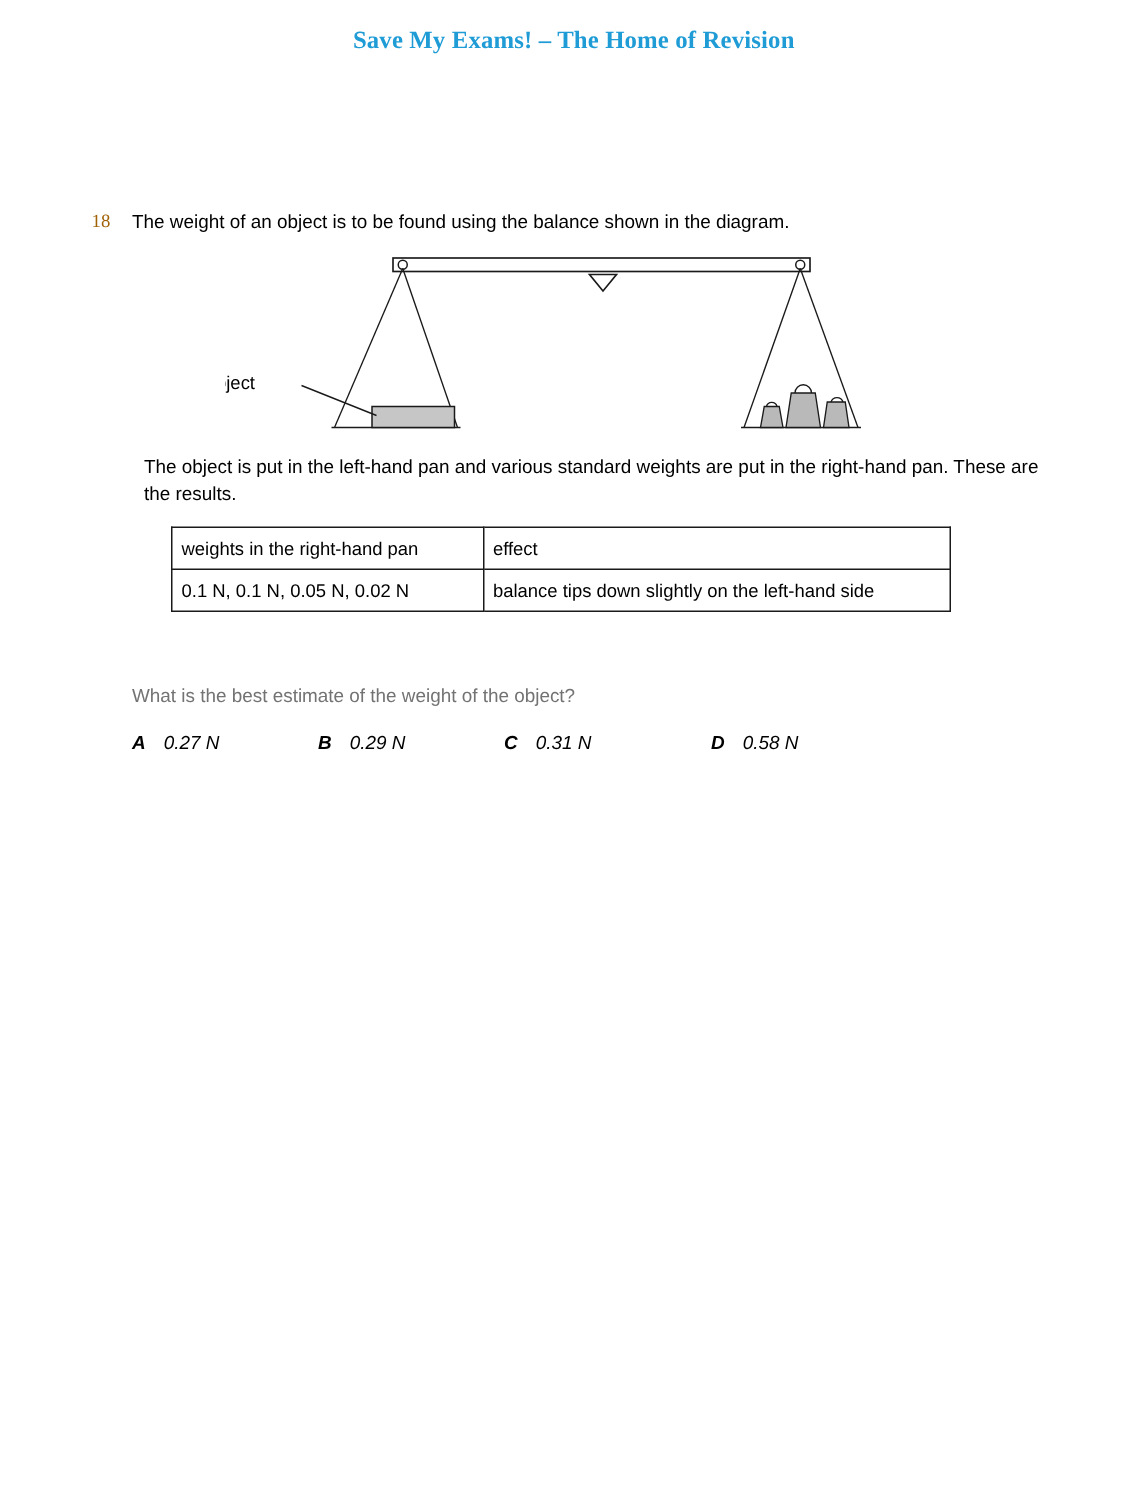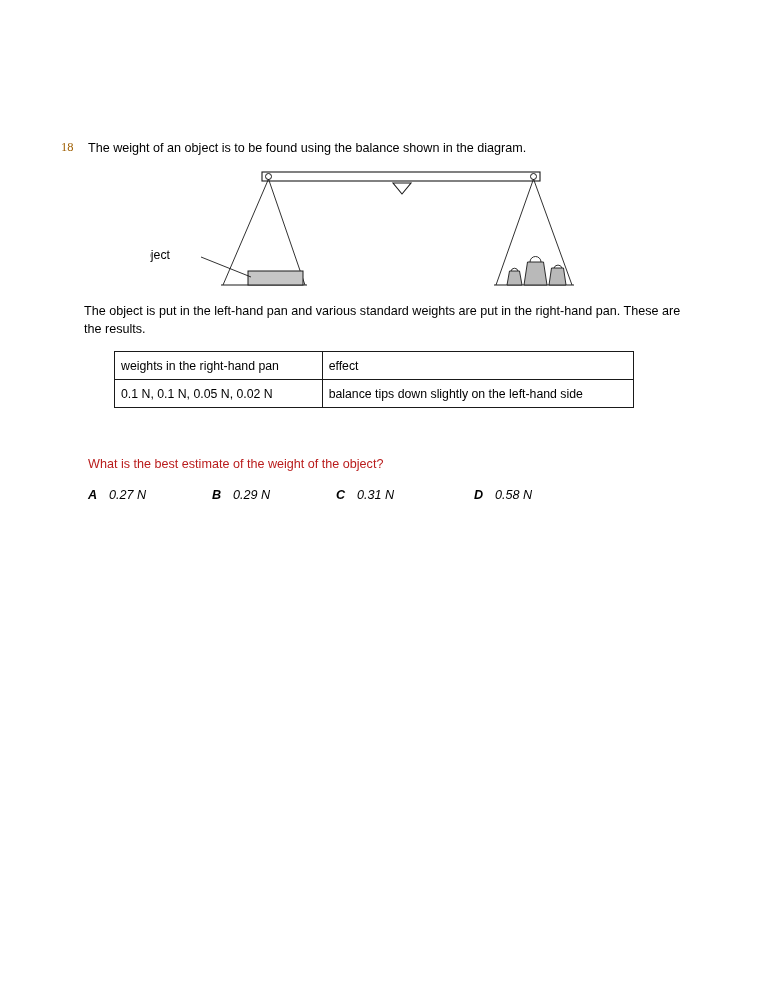--- a/index.html
+++ b/index.html
@@ -73,21 +73,21 @@
     width: 460px;
     height: 135px;
   }
   .diagram svg {
     display: block;
   }
 
   
   .para {
     position: absolute;
-    left: 84px;
+    left: 96px;
     top: 303px;
     width: 600px;
     font-size: 12.6px;
     line-height: 17.5px;
     color: #000;
   }
 
   
   .results-table {
     position: absolute;
@@ -111,21 +111,21 @@
   .results-table td.col-right {
     width: 314px;
   }
 
   
   .q-ask {
     position: absolute;
     left: 88px;
     top: 457px;
     font-size: 12.6px;
-    color: #b91c1c;
+    color: #737373;
     white-space: nowrap;
   }
   .options {
     position: absolute;
     left: 88px;
     top: 488px;
     width: 560px;
     height: 18px;
   }
   .option {
@@ -144,20 +144,21 @@
   }
   .opt-a { left: 0px; }
   .opt-b { left: 124px; }
   .opt-c { left: 248px; }
   .opt-d { left: 370px; padding-left: 16px; }
 </style>
 </head>
 <body>
 
 <div class="header">
+  <div class="header-title">Save My Exams! – The Home of Revision</div>
 </div>
 
 <div class="q-number">18</div>
 <div class="q-stem">The weight of an object is to be found using the balance shown in the diagram.</div>
 
 <div class="diagram">
   <svg width="460" height="135" viewBox="0 0 460 135">
 
     <rect x="112" y="9" width="278" height="9" fill="#ffffff" stroke="#1a1a1a" stroke-width="1.1"></rect>
 

